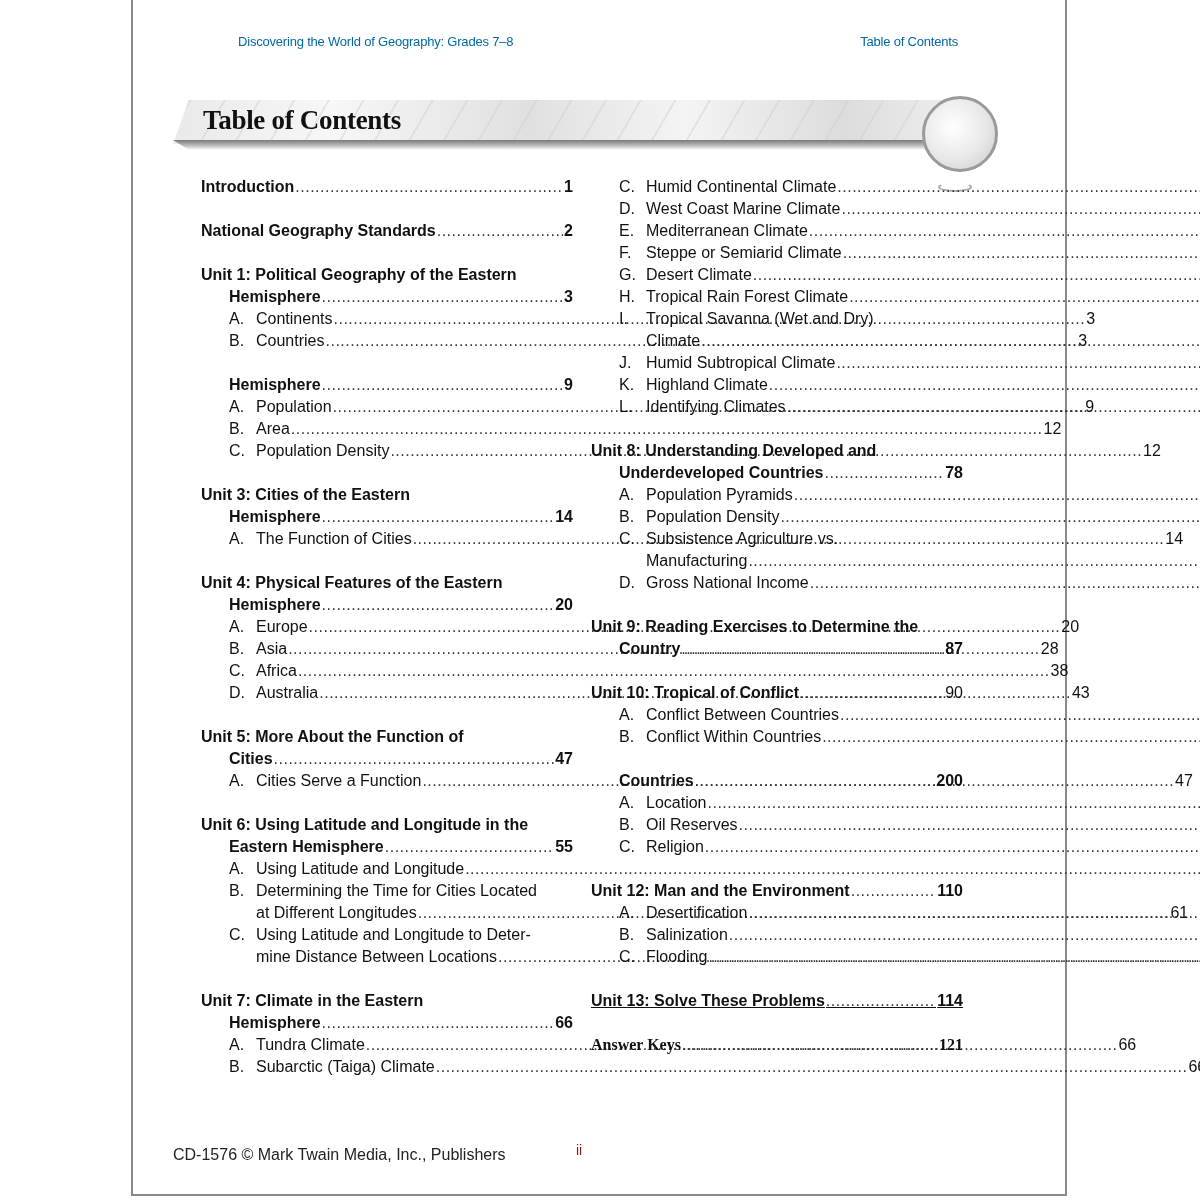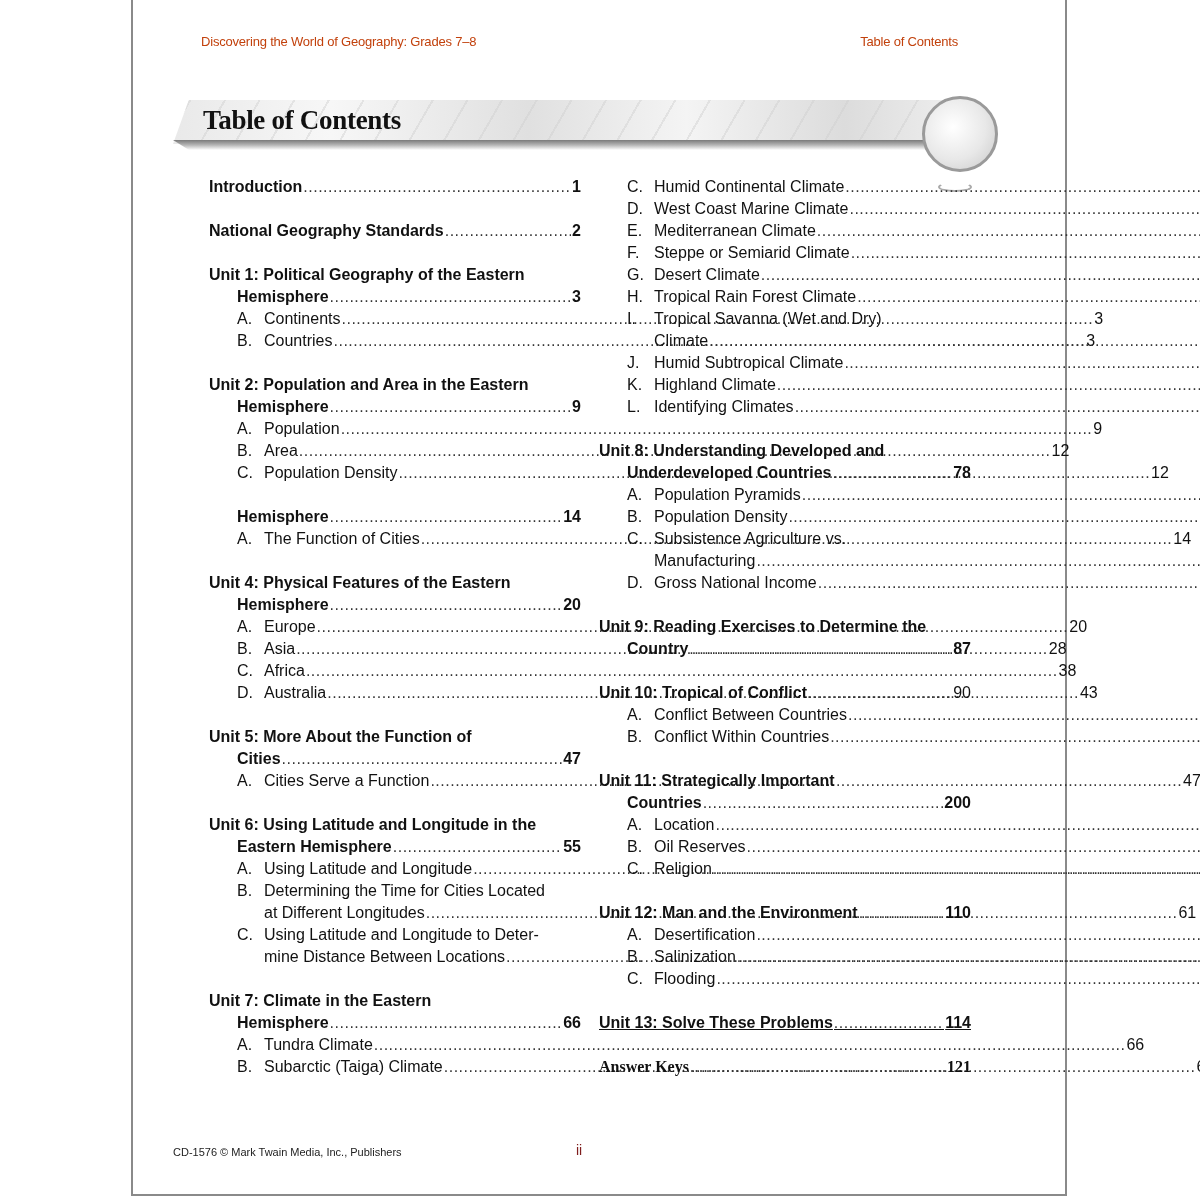--- a/index.html
+++ b/index.html
@@ -1,18 +1,18 @@
 <!DOCTYPE html>
 <html><head>
 <meta charset="utf-8">
 <style>
   html, body { margin: 0; padding: 0; background: #ffffff; }
   body { width: 1200px; height: 1200px; position: relative; overflow: hidden; font-family: "Liberation Sans", sans-serif; color: #111; }
   .page { position: absolute; left: 131px; top: -2px; width: 936px; height: 1198px; border: 2px solid #8a8a8a; background: #fff; box-sizing: border-box; }
-  .running-head { position: absolute; top: 34px; font-size: 13px; color: #c2410c; letter-spacing: -0.2px; }
+  .running-head { position: absolute; top: 34px; font-size: 13px; color: #0369a1; letter-spacing: -0.2px; margin-left: 37px; }
   .rh-left { left: 68px; }
   .rh-right { right: 107px; }
   .banner { position: absolute; left: 40px; top: 100px; width: 800px; height: 60px; }
   .banner-band {
     position: absolute; left: 0; top: 0; width: 790px; height: 44px;
     background: linear-gradient(90deg, #e9e9e9 0%, #f7f7f7 20%, #e0e0e0 45%, #f4f4f4 65%, #dcdcdc 85%, #efefef 100%);
     clip-path: polygon(2% 0, 100% 0, 100% 100%, 0 100%);
   }
   .banner-texture { position: absolute; left: 0; top: 0; width: 790px; height: 44px; opacity: .45;
     background: repeating-linear-gradient(120deg, transparent 0 14px, #cfcfcf 14px 16px, transparent 16px 30px);
@@ -20,36 +20,36 @@
   }
   .banner-shadow { position: absolute; left: 0; top: 40px; width: 800px; height: 10px;
     background: linear-gradient(180deg, #7a7a7a 0%, #b5b5b5 50%, rgba(255,255,255,0) 100%);
     clip-path: polygon(0 0, 100% 0, 100% 100%, 2% 100%);
   }
   .banner-title { position: absolute; left: 30px; top: 5px; font-family: "Liberation Serif", serif; font-weight: bold; font-size: 27px; color: #111; letter-spacing: -0.3px; }
   .globe { position: absolute; left: 789px; top: 96px; width: 76px; height: 76px; border-radius: 50%;
     border: 3px solid #9a9a9a; box-sizing: border-box;
     background: radial-gradient(circle at 40% 40%, #ffffff 0%, #e8e8e8 55%, #c8c8c8 100%); }
   .globe-stand { position: absolute; left: 805px; top: 182px; width: 34px; height: 10px; border-radius: 50%; border: 2px solid #aaa; border-top-color: transparent; box-sizing: border-box; }
-  .col { position: absolute; top: 176px; width: 372px; font-size: 16px; line-height: 22px; margin-left: 8px; }
+  .col { position: absolute; top: 176px; width: 372px; font-size: 16px; line-height: 22px; }
   .col-left { left: 68px; }
   .col-right { left: 458px; }
   .entry { display: flex; align-items: baseline; }
   .entry .label { white-space: nowrap; }
   .entry .dots { flex: 1; overflow: hidden; white-space: nowrap; margin: 0 1px; color: #333; }
   .entry .dots::before { content: "........................................................................................................................................................"; letter-spacing: 0.5px; }
   .entry .num { white-space: nowrap; }
   .bold { font-weight: bold; }
   .unit-head { font-weight: bold; }
   .indent1 { padding-left: 28px; }
   .sub { padding-left: 28px; display: flex; }
   .sub .letter { width: 27px; flex: none; }
   .sub .body { flex: 1; }
   .sub .cont { display: block; }
-  .footer-left { position: absolute; left: 40px; top: 1146px; font-size: 11px; color: #222; }
+  .footer-left { position: absolute; left: 40px; top: 1146px; font-size: 16px; color: #222; }
   .footer-page { position: absolute; left: 443px; top: 1142px; font-size: 14px; color: #7f1d1d; }
 </style>
 </head>
 <body>
 
 <div class="page">
   <div class="running-head rh-left">Discovering the World of Geography: Grades 7–8</div>
   <div class="running-head rh-right">Table of Contents</div>
 
   <div class="banner">
@@ -98,21 +98,20 @@
           <div class="body">
             <div class="entry">
               <span class="label">Countries</span>
               <span class="dots"></span>
               <span class="num">3</span>
             </div>
           </div>
         </div>
       </div>
       <div class="block" style="margin-top: 22px;">
-        <div class="unit-head">Unit 2: Population and Area in the Eastern</div>
         <div class="entry indent1">
           <span class="label bold">Hemisphere</span>
           <span class="dots"></span>
           <span class="num bold">9</span>
         </div>
         <div class="sub">
           <span class="letter">A.</span>
           <div class="body">
             <div class="entry">
               <span class="label">Population</span>
@@ -136,20 +135,21 @@
           <div class="body">
             <div class="entry">
               <span class="label">Population Density</span>
               <span class="dots"></span>
               <span class="num">12</span>
             </div>
           </div>
         </div>
       </div>
       <div class="block" style="margin-top: 22px;">
+        <div class="unit-head">Unit 3: Cities of the Eastern</div>
         <div class="entry indent1">
           <span class="label bold">Hemisphere</span>
           <span class="dots"></span>
           <span class="num bold">14</span>
         </div>
         <div class="sub">
           <span class="letter">A.</span>
           <div class="body">
             <div class="entry">
               <span class="label">The Function of Cities</span>
@@ -458,21 +458,20 @@
           <span class="letter">B.</span>
           <div class="body">
             <div class="entry">
               <span class="label">Conflict Within Countries</span>
               <span class="dots"></span>
             </div>
           </div>
         </div>
       </div>
       <div class="block" style="margin-top: 22px;">
-        <div class="unit-head">Unit 11: Strategically Important</div>
         <div class="entry indent1">
           <span class="label bold">Countries</span>
           <span class="dots"></span>
           <span class="num bold">200</span>
         </div>
         <div class="sub">
           <span class="letter">A.</span>
           <div class="body">
             <div class="entry">
               <span class="label">Location</span>

